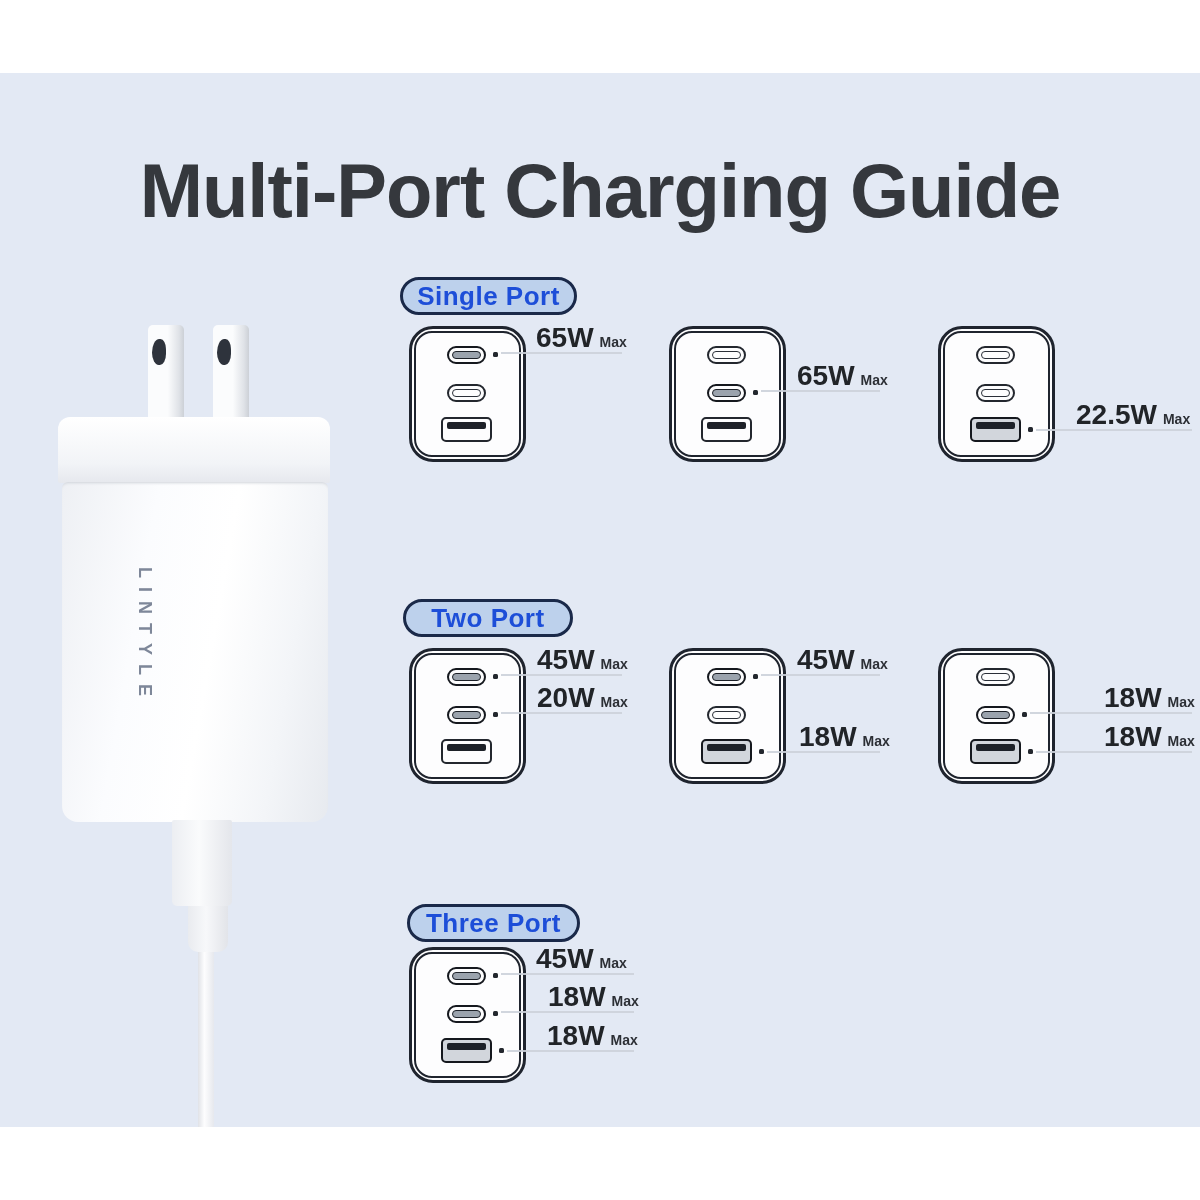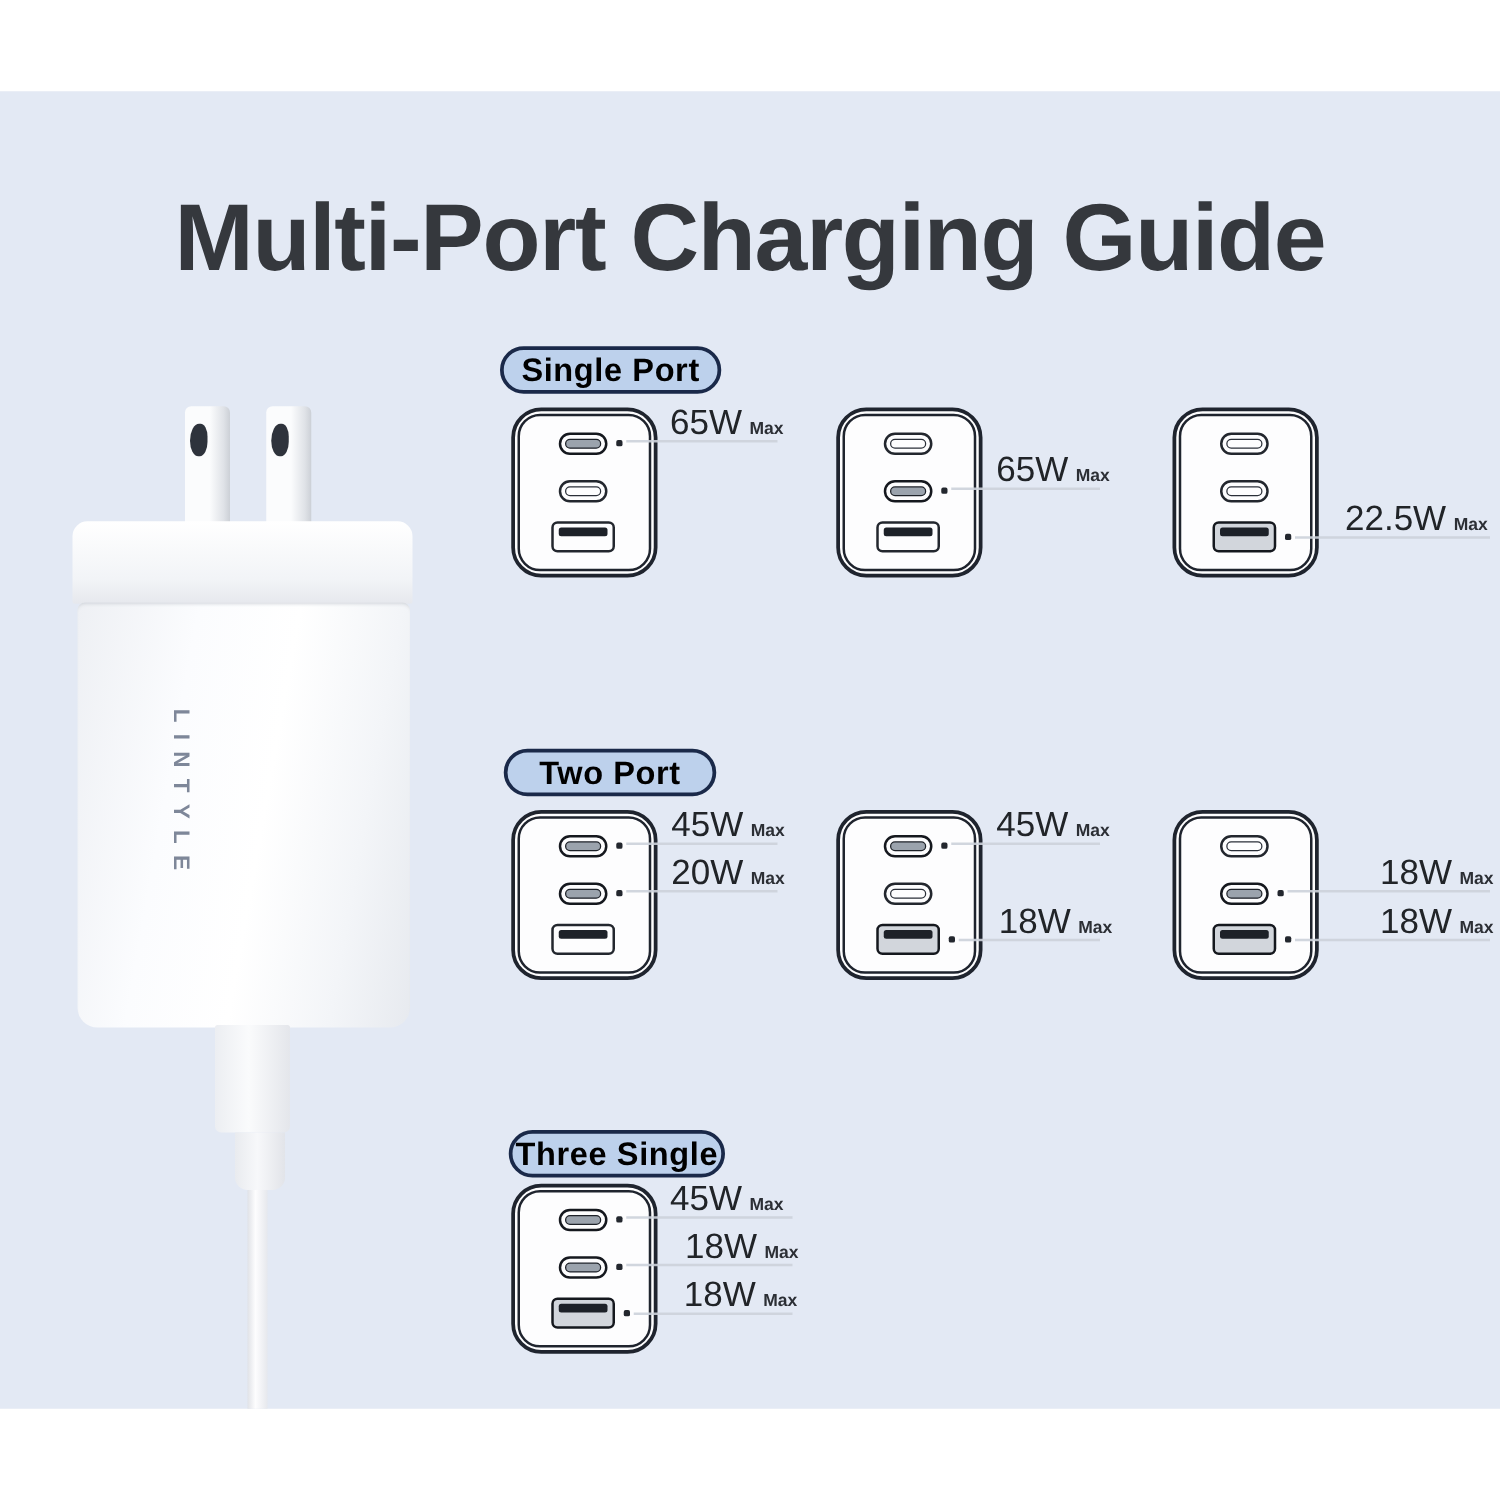--- a/index.html
+++ b/index.html
@@ -9,21 +9,21 @@
   }
   .panel{position:absolute;left:0;top:73px;width:1200px;height:1054px;background:#e3e9f4;}
   .title{
     position:absolute;top:96px;left:0;width:1200px;text-align:center;
     font-size:76px;font-weight:bold;color:#35383d;letter-spacing:-1px;
   }
   
   .pill{
     position:absolute;display:flex;align-items:center;justify-content:center;
     background:#bdd1ec;border:3px solid #1a2949;border-radius:20px;
-    color:#000000;font-size:26px;font-weight:bold;box-sizing:border-box;letter-spacing:.5px;
+    color:#1d4ed8;font-size:26px;font-weight:bold;box-sizing:border-box;letter-spacing:.5px;
   }
   
   .charger{
     position:absolute;width:117px;height:136px;background:#fdfdfe;
     border:3px solid #1f242e;border-radius:24px;box-sizing:border-box;
   }
   .face{position:absolute;inset:2px;border:2px solid #1f242e;border-radius:18px;}
   .port{position:absolute;background:#fdfdfe;border:2px solid #23272e;box-sizing:border-box;}
   .c{left:35px;width:39px;height:18px;border-radius:9px;}
   .c1{top:17px;} .c2{top:55px;}
@@ -32,21 +32,21 @@
   .c.hl{border-width:2.5px;border-color:#15181e;}
   .c.hl .tongue{background:#9ba3ad;border-color:#1d2128;}
   .a{left:29px;top:88px;width:51px;height:25px;border-radius:5px;}
   .abar{position:absolute;left:4px;right:4px;top:3px;height:7px;background:#1d2128;border-radius:2px;}
   .a.hl{background:#d2d6dc;border-color:#15181e;border-width:2.5px;}
   .dot{position:absolute;width:5px;height:5px;background:#23272e;border-radius:1.5px;}
   .dot-c1{left:81px;top:23px;} .dot-c2{left:81px;top:61px;} .dot-a{left:87px;top:98px;}
   
   .lead{position:absolute;height:2px;background:#ccd1da;opacity:.9;}
   .callout{position:absolute;display:flex;align-items:baseline;gap:6px;white-space:nowrap;}
-  .callout .w{font-size:28px;font-weight:normal;color:#212428;}
+  .callout .w{font-size:28px;font-weight:bold;color:#212428;}
   .callout .mx{font-size:14px;font-weight:bold;color:#2c2f35;}
   
   .photo{position:absolute;left:40px;top:315px;width:300px;height:815px;}
   .prong{position:absolute;width:36px;height:116px;top:10px;
     background:linear-gradient(90deg,#fbfcfd 55%,#dfe2e7 86%,#ccd0d6);
     border-radius:5px 5px 0 0;}
   .prong-l{left:108px;} .prong-r{left:173px;}
   .hole{position:absolute;left:4px;top:14px;width:14px;height:26px;background:#2e333c;
     border-radius:60% 45% 50% 55%;}
   .cap{position:absolute;left:18px;top:102px;width:272px;height:66px;
@@ -83,21 +83,21 @@
   <div class="pbody">
     <span class="brand">LINTYLE</span>
   </div>
   <div class="connector"></div>
   <div class="neck"></div>
   <div class="cable"></div>
 </div>
 
 <div class="pill" style="left:400px;top:277px;width:177px;height:38px">Single Port</div>
 <div class="pill" style="left:403px;top:599px;width:170px;height:38px">Two Port</div>
-<div class="pill" style="left:407px;top:904px;width:173px;height:38px">Three Single</div>
+<div class="pill" style="left:407px;top:904px;width:173px;height:38px">Three Port</div>
 
 <div class="charger" style="left:409px;top:326px">
   <div class="face"></div>
   <div class="port c c1 hl">
       <i class="tongue"></i>
     </div>
   <div class="port c c2">
       <i class="tongue"></i>
     </div>
   <div class="port a">

